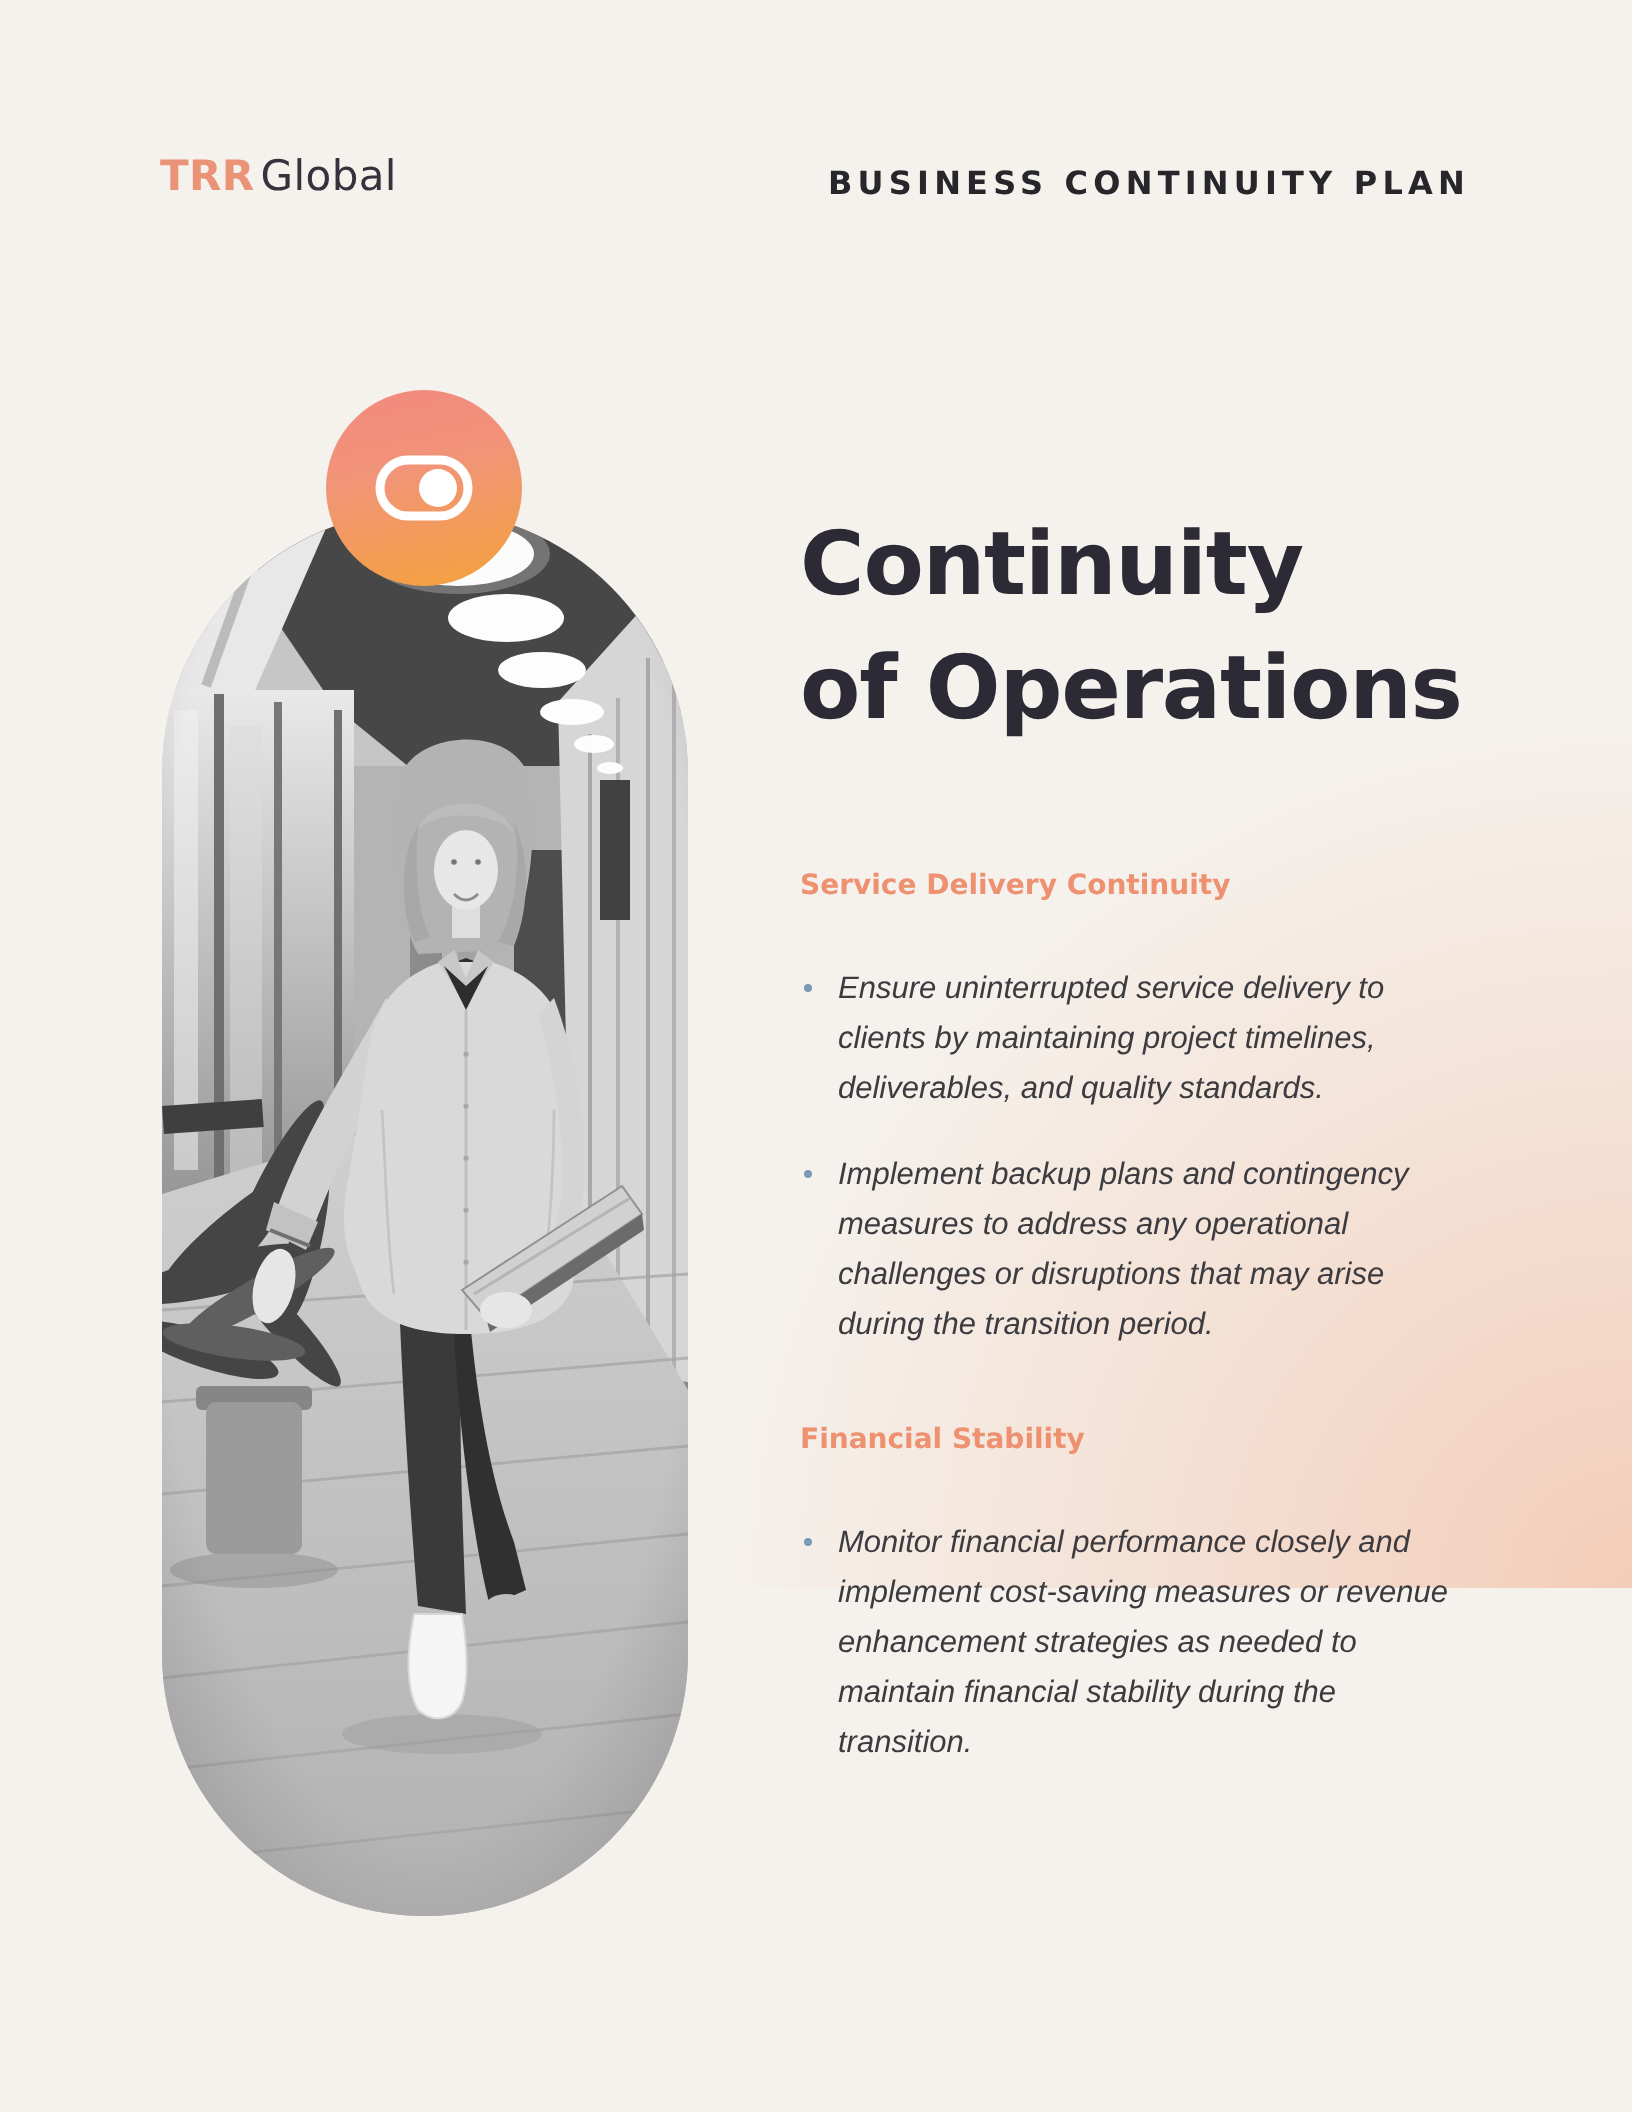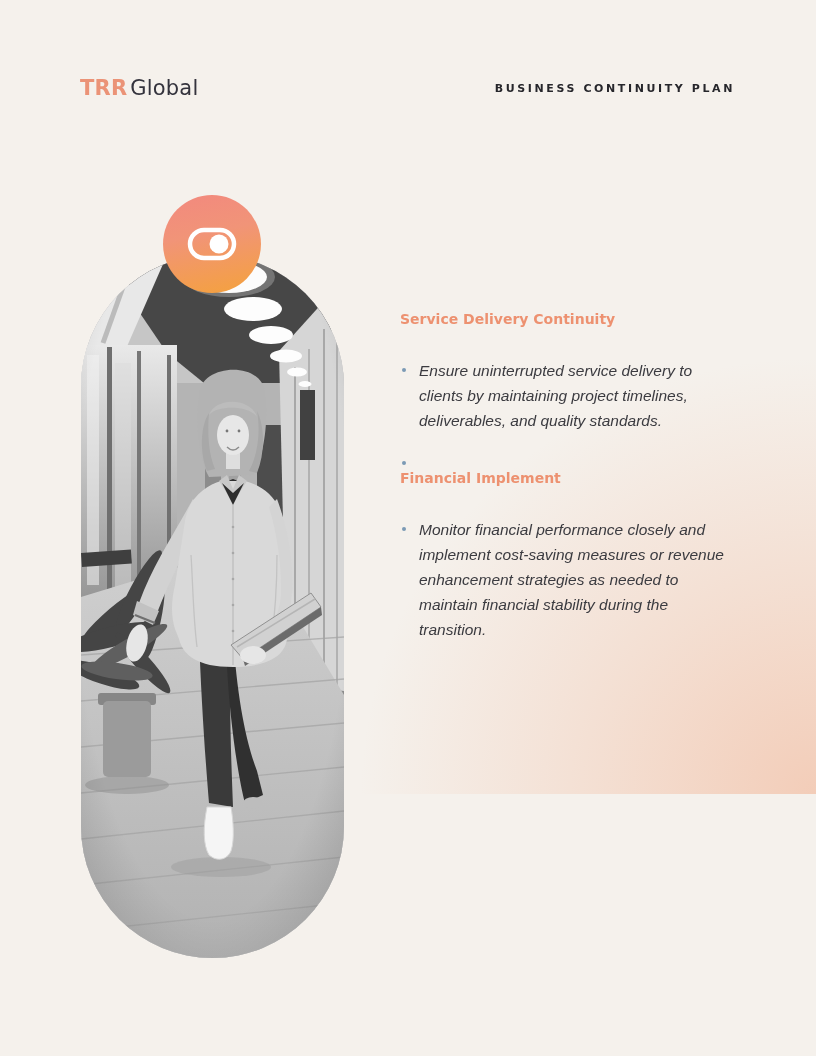--- a/index.html
+++ b/index.html
@@ -27,21 +27,21 @@
   .logo {
     position:absolute; left:80px; top:76px;
     font-family:"DejaVu Sans", sans-serif;
     font-size:21px; font-weight:700; letter-spacing:0.2px;
   }
   .logo-bold { color:#eb9377; }
   .logo-regular { color:#34333d; font-weight:400; margin-left:3px; }
   .doc-label {
     position:absolute; right:81px; top:82px;
     font-family:"DejaVu Sans", sans-serif;
-    font-size:11px; font-weight:600;
+    font-size:16px; font-weight:600;
     letter-spacing:2.6px; color:#26262b;
   }
 
   
   .photo-wrap {
     position:absolute; left:81px; top:255px;
     width:263px; height:703px;
     border-radius:132px; overflow:hidden;
     background:#c6c6c6;
   }
@@ -242,36 +242,41 @@
   </figure>
 
   <div class="badge">
     <svg width="50" height="34" viewBox="0 0 50 34" aria-hidden="true">
       <rect x="3" y="3" width="44" height="28" rx="14" fill="none" stroke="#ffffff" stroke-width="4.5"></rect>
       <circle cx="32" cy="17" r="9.5" fill="#ffffff"></circle>
     </svg>
   </div>
 
   <div class="content">
+    <h1 class="page-title">
+      <span style="display:block">Continuity</span>
+      <span style="display:block">of Operations</span>
+    </h1>
 
     <section class="section section-1">
       <h2 class="section-heading">Service Delivery Continuity</h2>
       <ul class="bullet-list">
         <li class="bullet-item">
           <span class="bullet-dot"></span>
           <span>Ensure uninterrupted service delivery to clients by maintaining project timelines, deliverables, and quality standards.</span>
         </li>
         <li class="bullet-item">
           <span class="bullet-dot"></span>
+          <span>Implement backup plans and contingency measures to address any operational challenges or disruptions that may arise during the transition period.</span>
         </li>
       </ul>
     </section>
 
     <section class="section section-2">
-      <h2 class="section-heading">Financial Implement</h2>
+      <h2 class="section-heading">Financial Stability</h2>
       <ul class="bullet-list">
         <li class="bullet-item">
           <span class="bullet-dot"></span>
           <span>Monitor financial performance closely and implement cost-saving measures or revenue enhancement strategies as needed to maintain financial stability during the transition.</span>
         </li>
       </ul>
     </section>
   </div>
 
 </div>

